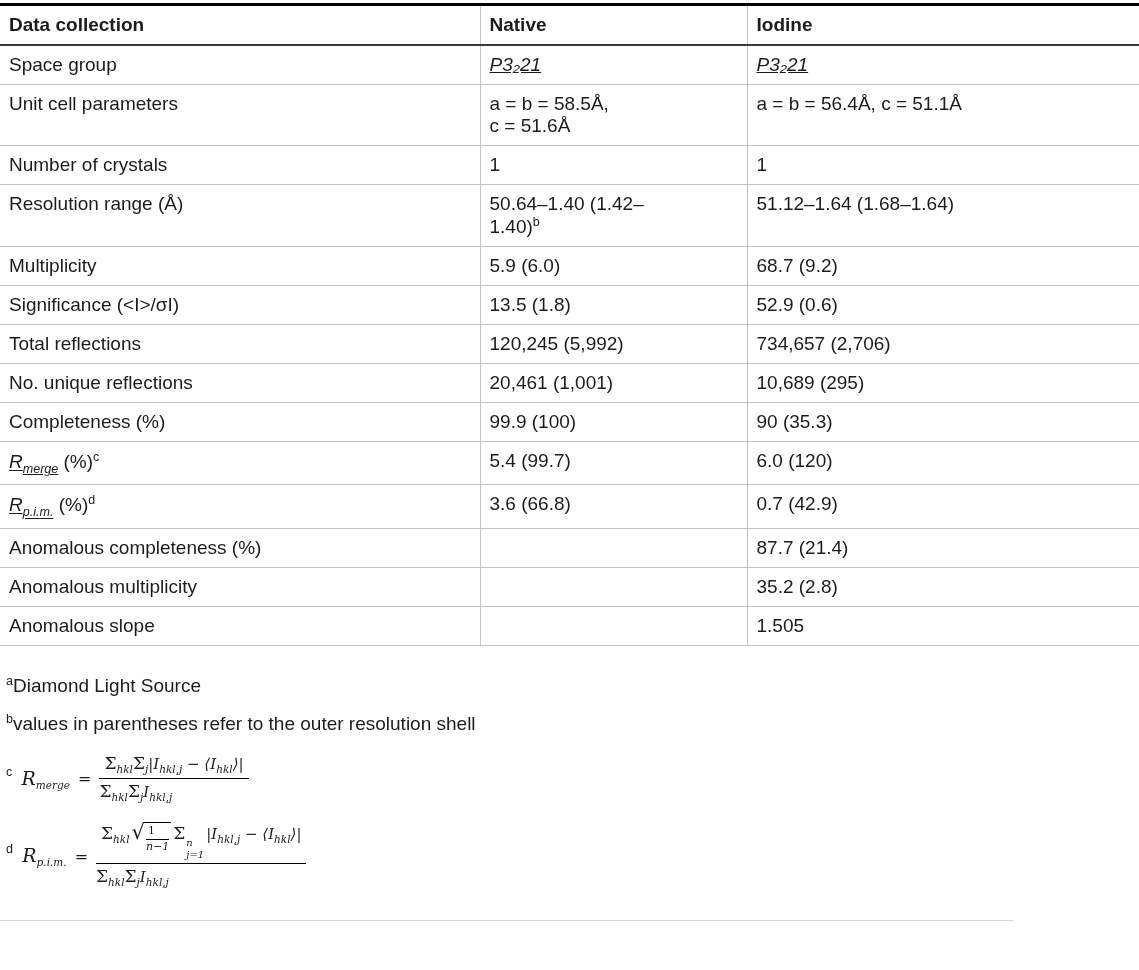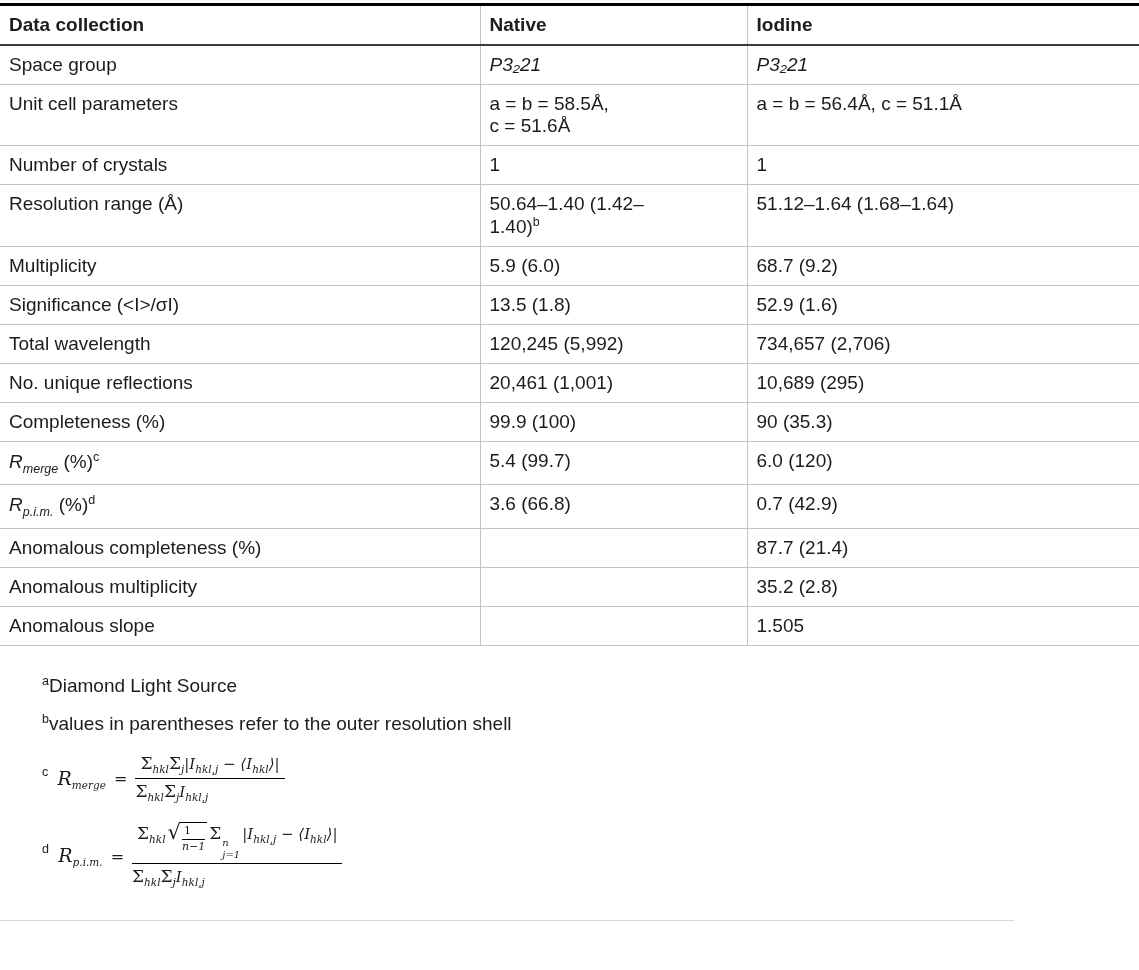--- a/index.html
+++ b/index.html
@@ -27,26 +27,26 @@
   thead tr { border-bottom: 2px solid #3a3a3a; }
   th, td {
     padding: 8px 10px 8px 9px;
     text-align: left;
     vertical-align: top;
     overflow: hidden;
   }
   th + th, td + td { border-left: 1px solid #c4c4c4; }
   th { font-weight: 700; }
   td span, td sub, td sup { white-space: pre-line; }
-  .it { font-style: italic; }
+  .it { font-style: italic; text-decoration: underline; }
   td sup, th sup { font-size: 0.66em; }
   td sub { font-size: 0.66em; }
 
   
-  .footnotes { padding: 28px 10px 0 6px; margin-left: 36px; }
+  .footnotes { padding: 28px 10px 0 6px; }
   .footnote { margin: 0 0 15px 0; font-size: 19px; }
   .footnote > sup { font-size: 0.66em; }
 
   
   .formula { margin: 18px 0 10px 0; }
   .math {
     display: inline-flex;
     align-items: center;
     font-family: "DejaVu Serif", serif;
     font-size: 15px;
@@ -123,24 +123,24 @@
         <td><span>51.12–1.64 (1.68–1.64)</span></td>
       </tr>
       <tr>
         <td class="label"><span>Multiplicity</span></td>
         <td><span>5.9 (6.0)</span></td>
         <td><span>68.7 (9.2)</span></td>
       </tr>
       <tr>
         <td class="label"><span>Significance (&lt;I&gt;/σI)</span></td>
         <td><span>13.5 (1.8)</span></td>
-        <td><span>52.9 (1.6)</span></td>
-      </tr>
-      <tr>
-        <td class="label"><span>Total wavelength</span></td>
+        <td><span>52.9 (0.6)</span></td>
+      </tr>
+      <tr>
+        <td class="label"><span>Total reflections</span></td>
         <td><span>120,245 (5,992)</span></td>
         <td><span>734,657 (2,706)</span></td>
       </tr>
       <tr>
         <td class="label"><span>No. unique reflections</span></td>
         <td><span>20,461 (1,001)</span></td>
         <td><span>10,689 (295)</span></td>
       </tr>
       <tr>
         <td class="label"><span>Completeness (%)</span></td>

